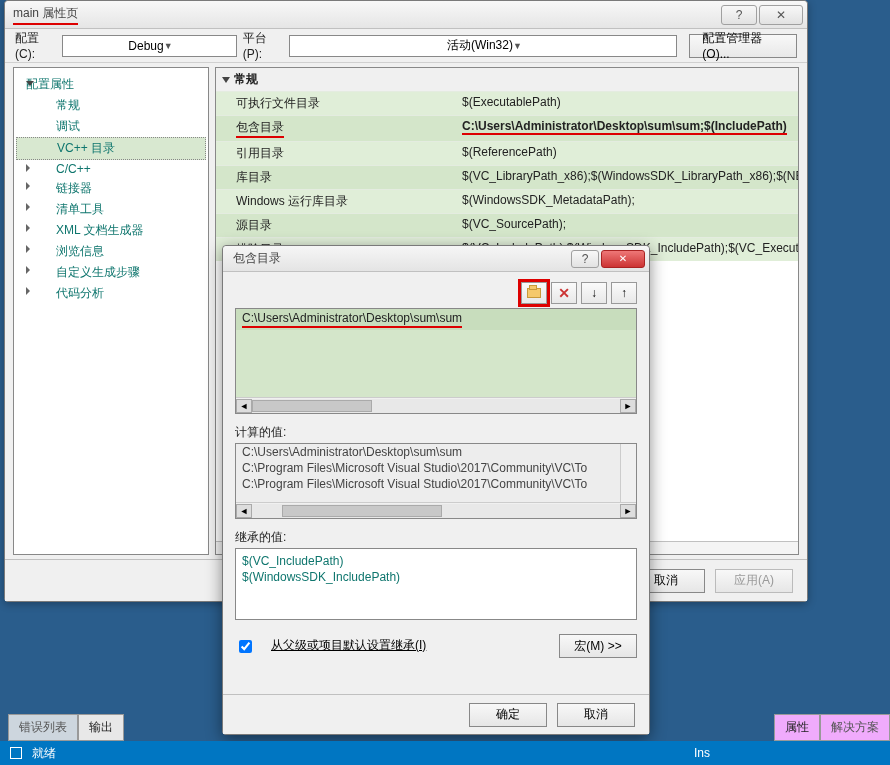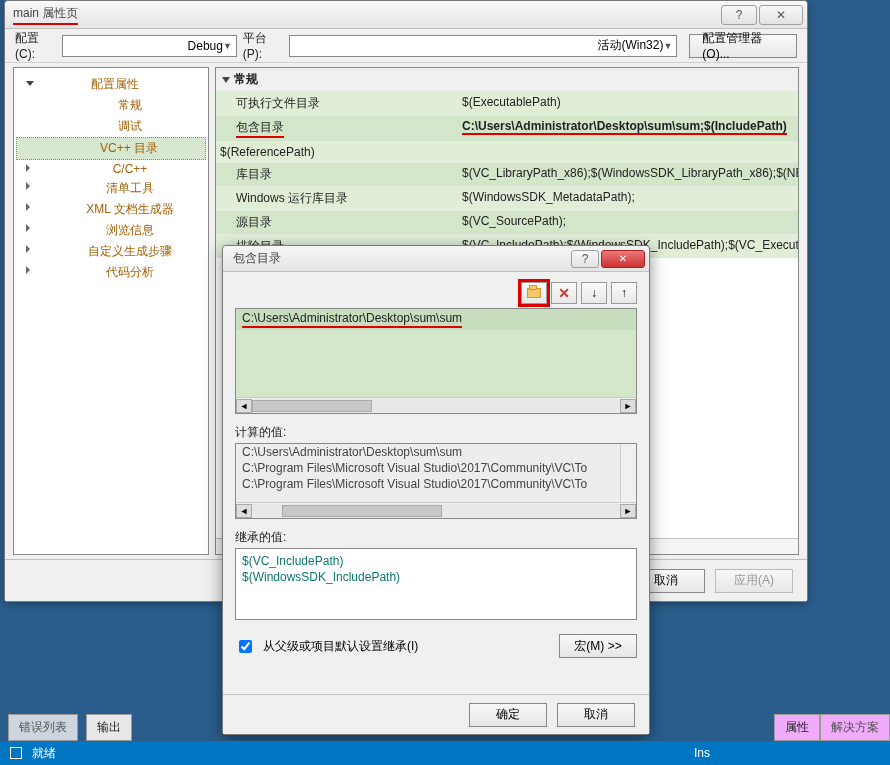--- a/index.html
+++ b/index.html
@@ -24,38 +24,37 @@
     display: flex; align-items: center; justify-content: center; color: #555;
   }
   .title-btn.close { width: 44px; }
   .toolbar-row {
     height: 34px; background: #f0f0f0; display: flex; align-items: center;
     padding: 0 10px; gap: 6px; border-bottom: 1px solid #d0d0d0;
   }
   .lbl { color: #222; }
   .combo {
     height: 22px; border: 1px solid #888; background: #fff; display: flex;
-    align-items: center; justify-content: flex-end; padding: 0 4px 0 6px;
+    align-items: center; justify-content: center; padding: 0 4px 0 6px;
   }
   .combo .arrow { font-size: 9px; color: #555; }
   .combo-debug { width: 186px; }
   .combo-platform { width: 414px; }
   .toolbar-row .btn {
     height: 24px; border: 1px solid #888; background: linear-gradient(to bottom,#f8f8f8,#e8e8e8);
     padding: 0 12px; display: flex; align-items: center;
   }
   .body-area { display: flex; height: calc(100% - 62px - 42px); }
   .tree-panel {
     width: 196px; border: 1px solid #888; margin: 4px 0 4px 8px; background: #fff;
     padding: 6px 0;
   }
   .tree-item {
-    padding: 2px 4px 2px 26px; color: #a16207; position: relative;
+    padding: 2px 4px 2px 26px; color: #0f766e; position: relative;
     white-space: nowrap;
-    text-align: center;
   }
   .tree-item.root { padding-left: 12px; }
   .tree-arrow {
     position: absolute; left: 12px; top: 4px; width: 0; height: 0;
     border-left: 4px solid #666; border-top: 4px solid transparent; border-bottom: 4px solid transparent;
   }
   .tree-arrow.down {
     border-left: 4px solid transparent; border-right: 4px solid transparent;
     border-top: 5px solid #444; border-bottom: none; top: 7px;
   }
@@ -128,27 +127,27 @@
     display:flex; align-items:center; justify-content:center;}
   .hscroll .track { flex:1; height:14px; background:#e8e8e8; position:relative;}
   .hscroll .thumb { position:absolute; left:0; width:120px; height:12px; top:1px; background:#c8c8c8; border:1px solid #aaa;}
   .sec-label { margin-top: 10px; color:#222; }
   .readonly-box { border:1px solid #888; background:#ededed; height:76px; overflow:hidden; position:relative; margin-top:2px;}
   .readonly-box .row { padding:1px 6px; color:#444; white-space:nowrap;}
   .readonly-box .vscroll { position:absolute; right:0; top:0; bottom:16px; width:16px; background:#f0f0f0; border-left:1px solid #ccc;}
   .inherit-box { border:1px solid #888; background:#fff; height:72px; padding:4px 6px; margin-top:2px;}
   .inherit-box .row { padding:1px 0; color:#0f766e;}
   .check-row { display:flex; align-items:center; justify-content:space-between; margin-top:14px;}
-  .check-row label { display:flex; align-items:center; gap:8px;}
+  .check-row label { display:flex; gap:16px;text-decoration:underline;}
   .check-row input { width:13px; height:13px;}
   .sub-footer { height:40px; border-top:1px solid #c0c0c0; display:flex; align-items:center; justify-content:flex-end;
     gap:10px; padding:0 14px; position:absolute; bottom:0; left:0; right:0; background:#f0f0f0;}
 
   
-  .bottom-tabs { position:absolute; left:8px; bottom:24px; display:flex; gap:8px; height:26px; align-items:flex-end;}
+  .bottom-tabs { position:absolute; left:8px; bottom:24px; display:flex; gap:0; height:26px; align-items:flex-end;}
   .tab { padding:4px 10px; background:#cdd6de; color:#555; border:1px solid #999;}
   .tab.active { background:#e8e8e8; color:#222;}
   .right-tabs { position:absolute; right:0; bottom:24px; display:flex; }
   .right-tabs .tab { background:#f0abfc; }
   .statusbar { position:absolute; left:0; right:0; bottom:0; height:24px; background:#0076c2; color:#fff;
     display:flex; align-items:center; padding:0 10px; gap:10px;}
   .statusbar .sq { width:12px; height:12px; border:1px solid #fff;}
   .statusbar .spacer { flex:1;}
 </style>
 </head>
@@ -183,20 +182,21 @@
   <div class="body-area">
     <div class="tree-panel">
       <div class="tree-item root">
         <span class="tree-arrow down"></span>
         <span>配置属性</span>
       </div>
       <div class="tree-item child"><span>常规</span></div>
       <div class="tree-item child"><span>调试</span></div>
       <div class="tree-item child selected"><span>VC++ 目录</span></div>
       <div class="tree-item child"><span class="tree-arrow"></span><span>C/C++</span></div>
+      <div class="tree-item child"><span class="tree-arrow"></span><span>链接器</span></div>
       <div class="tree-item child"><span class="tree-arrow"></span><span>清单工具</span></div>
       <div class="tree-item child"><span class="tree-arrow"></span><span>XML 文档生成器</span></div>
       <div class="tree-item child"><span class="tree-arrow"></span><span>浏览信息</span></div>
       <div class="tree-item child"><span class="tree-arrow"></span><span>自定义生成步骤</span></div>
       <div class="tree-item child"><span class="tree-arrow"></span><span>代码分析</span></div>
     </div>
 
     <div class="content-panel">
       <div class="group-head">
           <span>常规</span>
@@ -204,20 +204,21 @@
       <div>
         <div class="prop-row">
           <div class="prop-label">可执行文件目录</div>
           <div class="prop-value">$(ExecutablePath)</div>
         </div>
         <div class="prop-row include-row">
           <div class="prop-label"><span class="red-under-full">包含目录</span></div>
           <div class="prop-value bold"><span class="red-under-full">C:\Users\Administrator\Desktop\sum\sum;$(IncludePath)</span></div>
         </div>
         <div class="prop-row">
+          <div class="prop-label">引用目录</div>
           <div class="prop-value">$(ReferencePath)</div>
         </div>
         <div class="prop-row">
           <div class="prop-label">库目录</div>
           <div class="prop-value">$(VC_LibraryPath_x86);$(WindowsSDK_LibraryPath_x86);$(NETFXKitsDir)...</div>
         </div>
         <div class="prop-row">
           <div class="prop-label">Windows 运行库目录</div>
           <div class="prop-value">$(WindowsSDK_MetadataPath);</div>
         </div>

